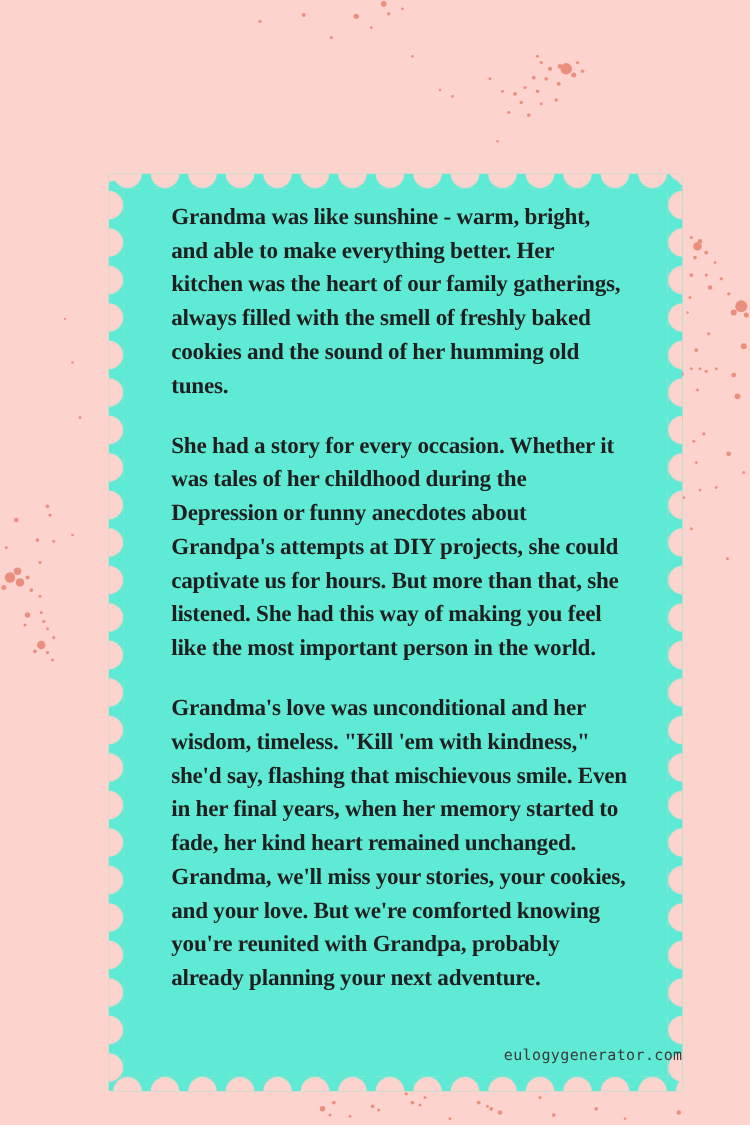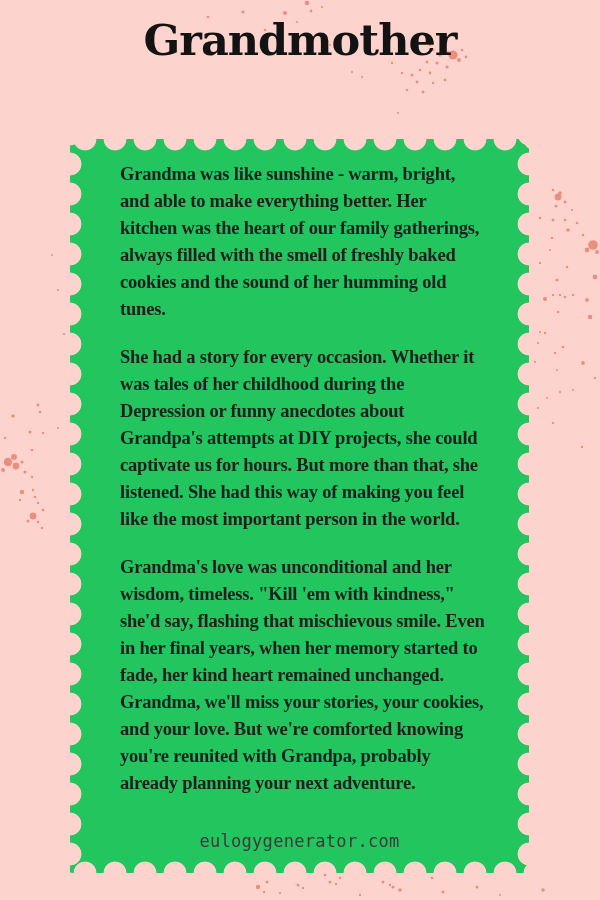--- a/index.html
+++ b/index.html
@@ -22,23 +22,23 @@
     text-align: center;
     font-family: "DejaVu Serif", serif;
     font-weight: 700;
     font-size: 43px;
     line-height: 48px;
     letter-spacing: -1px;
     color: #131313;
   }
 
   .stamp-card {
-    position: absolute; left: 70px; top: 139px;
+    position: absolute; left: 87px; top: 139px;
     width: 459px; height: 734px;
-    background: #22c55e;
+    background: #5eead4;
   }
   .perf { position: absolute; pointer-events: none; }
   .perf-top {
     left: 0; right: 0; top: 0; height: 12px;
     background-image: radial-gradient(circle at 15px 0px, #fcd4cd 11px, rgba(252,212,205,0) 11.8px);
     background-size: 30px 12px; background-repeat: repeat-x;
   }
   .perf-bottom {
     left: 0; right: 0; bottom: 0; height: 12px;
     background-image: radial-gradient(circle at 15px 12px, #fcd4cd 11px, rgba(252,212,205,0) 11.8px);
@@ -66,24 +66,24 @@
     font-family: "Liberation Serif", serif;
     font-weight: 700;
     font-size: 18.5px;
     line-height: 27px;
     letter-spacing: -0.2px;
     color: #1f1f1f;
   }
 
   .watermark {
     position: absolute; bottom: 22px; left: 0; right: 0;
-    text-align: center;
+    text-align: right;
     font-family: "DejaVu Sans Mono", monospace;
     font-weight: 400;
-    font-size: 17px;
+    font-size: 12px;
     color: #3a3a3a;
     letter-spacing: 0.3px;
   }
 </style>
 </head>
 <body>
 
 <div class="poster">
 
   <svg class="speckles" viewBox="0 0 600 900" aria-hidden="true">
@@ -220,21 +220,20 @@
       <circle cx="400" cy="890" r="1.8"></circle>
         <circle cx="432" cy="878" r="1.3"></circle>
         <circle cx="443" cy="892" r="1.5"></circle>
       <circle cx="477" cy="887" r="1.5"></circle>
         <circle cx="500" cy="895" r="1.1"></circle>
         <circle cx="543" cy="890" r="1.8"></circle>
     </g>
   </svg>
 
   <header class="title">
-    <div>Grandmother</div>
   </header>
 
   <div class="stamp-card">
     <div class="perf perf-top"></div>
     <div class="perf perf-bottom"></div>
     <div class="perf perf-left"></div>
     <div class="perf perf-right"></div>
 
     <div class="card-body">
       <p>Grandma was like sunshine - warm, bright, and able to make everything better. Her kitchen was the heart of our family gatherings, always filled with the smell of freshly baked cookies and the sound of her humming old tunes.</p>

